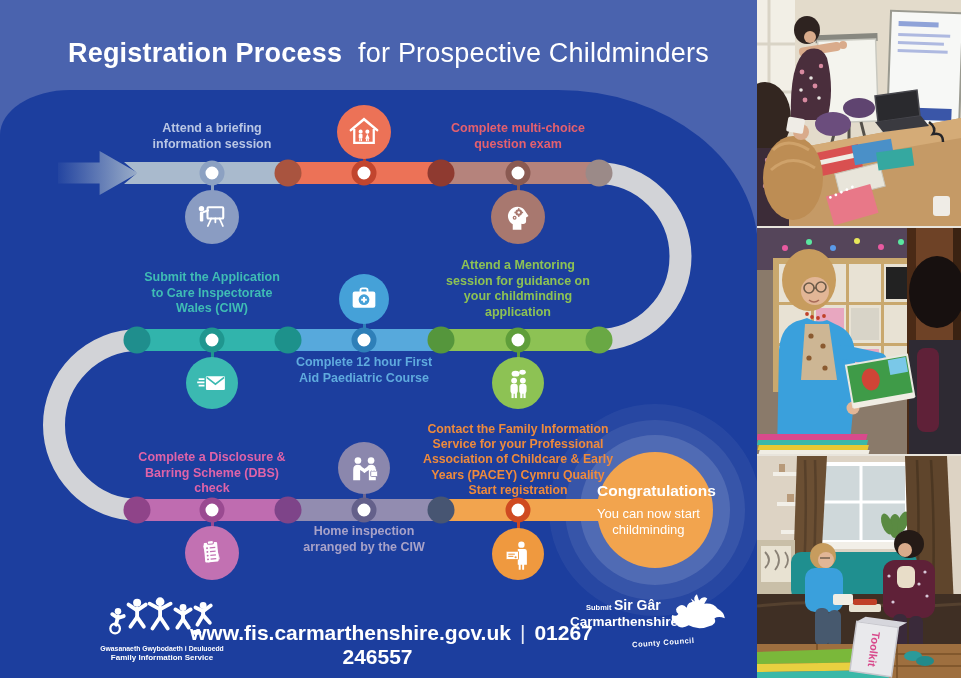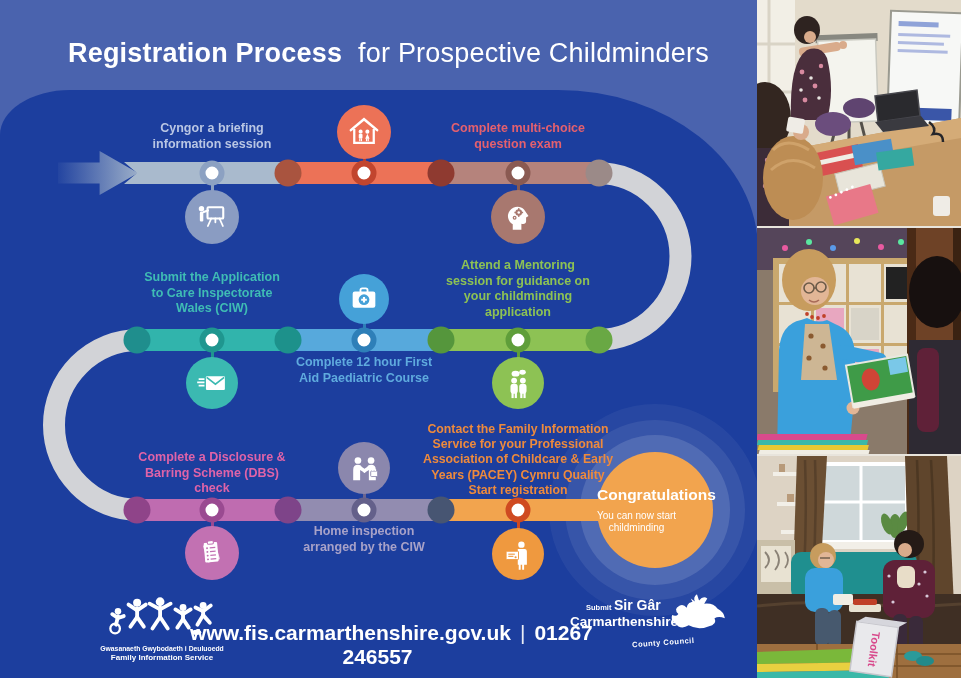--- a/index.html
+++ b/index.html
@@ -18,21 +18,21 @@
   .icon-circle{position:absolute;border-radius:50%;transform:translate(-50%,-50%);
         display:flex;align-items:center;justify-content:center;}
   .lbl{position:absolute;transform:translateX(-50%);text-align:center;font-weight:700;
         font-size:12.5px;line-height:1.24;white-space:pre-line;}
   .curves{position:absolute;left:0;top:0;pointer-events:none;}
   .ring{position:absolute;border-radius:50%;transform:translate(-50%,-50%);}
   .congrats{position:absolute;left:655px;top:510px;width:116px;height:116px;border-radius:50%;
         background:#f2a44e;transform:translate(-50%,-50%);display:flex;flex-direction:column;
         align-items:flex-start;justify-content:center;color:#fff;text-align:center;}
   .congrats .t1{font-weight:700;font-size:15.5px;}
-  .congrats .t2{font-size:10px;line-height:1.25;white-space:pre-line;margin-top:6px;}
+  .congrats .t2{font-size:13px;line-height:1.25;white-space:pre-line;margin-top:6px;}
   .arrow{position:absolute;left:58px;top:151px;width:80px;height:44px;
         background:linear-gradient(90deg, rgba(169,186,205,0.05), rgba(169,186,205,0.9));
         clip-path:polygon(0% 26%,52% 26%,52% 0%,100% 50%,52% 100%,52% 74%,0% 74%);}
   .footer-url{position:absolute;left:190px;top:621px;width:375px;text-align:center;color:#fff;
         font-size:21px;font-weight:700;}
   .footer-url .sep{font-weight:400;margin:0 9px;opacity:.9;}
   .fis-logo{position:absolute;left:72px;top:596px;width:180px;text-align:center;color:#fff;}
   .fis-logo .l1{font-size:6.8px;font-weight:700;margin-top:1px;}
   .fis-logo .l2{font-size:8px;font-weight:700;margin-top:1px;}
   .council-logo{position:absolute;left:570px;top:596px;width:165px;height:66px;color:#fff;}
@@ -215,21 +215,21 @@
       <rect x="16" y="21.5" width="9" height="3.6" fill="#fff"></rect>
       <rect x="7" y="19.5" width="17" height="11.5" rx="1" fill="#fff" stroke="#ef993f" stroke-width="1.3"></rect>
       <g fill="#ef993f">
         <rect x="10" y="22.8" width="9" height="1.5"></rect>
           <rect x="10" y="25.8" width="7" height="1.5"></rect>
         <circle cx="20" cy="27.8" r="1.5"></circle>
       </g>
     </svg>
   </div>
 
-  <div class="lbl" style="left:212px;top:121px;color:#b9c6e4;">Cyngor a briefing
+  <div class="lbl" style="left:212px;top:121px;color:#b9c6e4;">Attend a briefing
 information session</div>
   <div class="lbl" style="left:518px;top:121px;color:#e4606e;">Complete multi-choice
 question exam</div>
   <div class="lbl" style="left:518px;top:258px;color:#8dc254;">Attend a Mentoring
 session for guidance on
 your childminding
 application</div>
   <div class="lbl" style="left:364px;top:355px;color:#5fabde;">Complete 12 hour First
 Aid Paediatric Course</div>
   <div class="lbl" style="left:212px;top:270px;color:#3fbcb4;">Submit the Application

